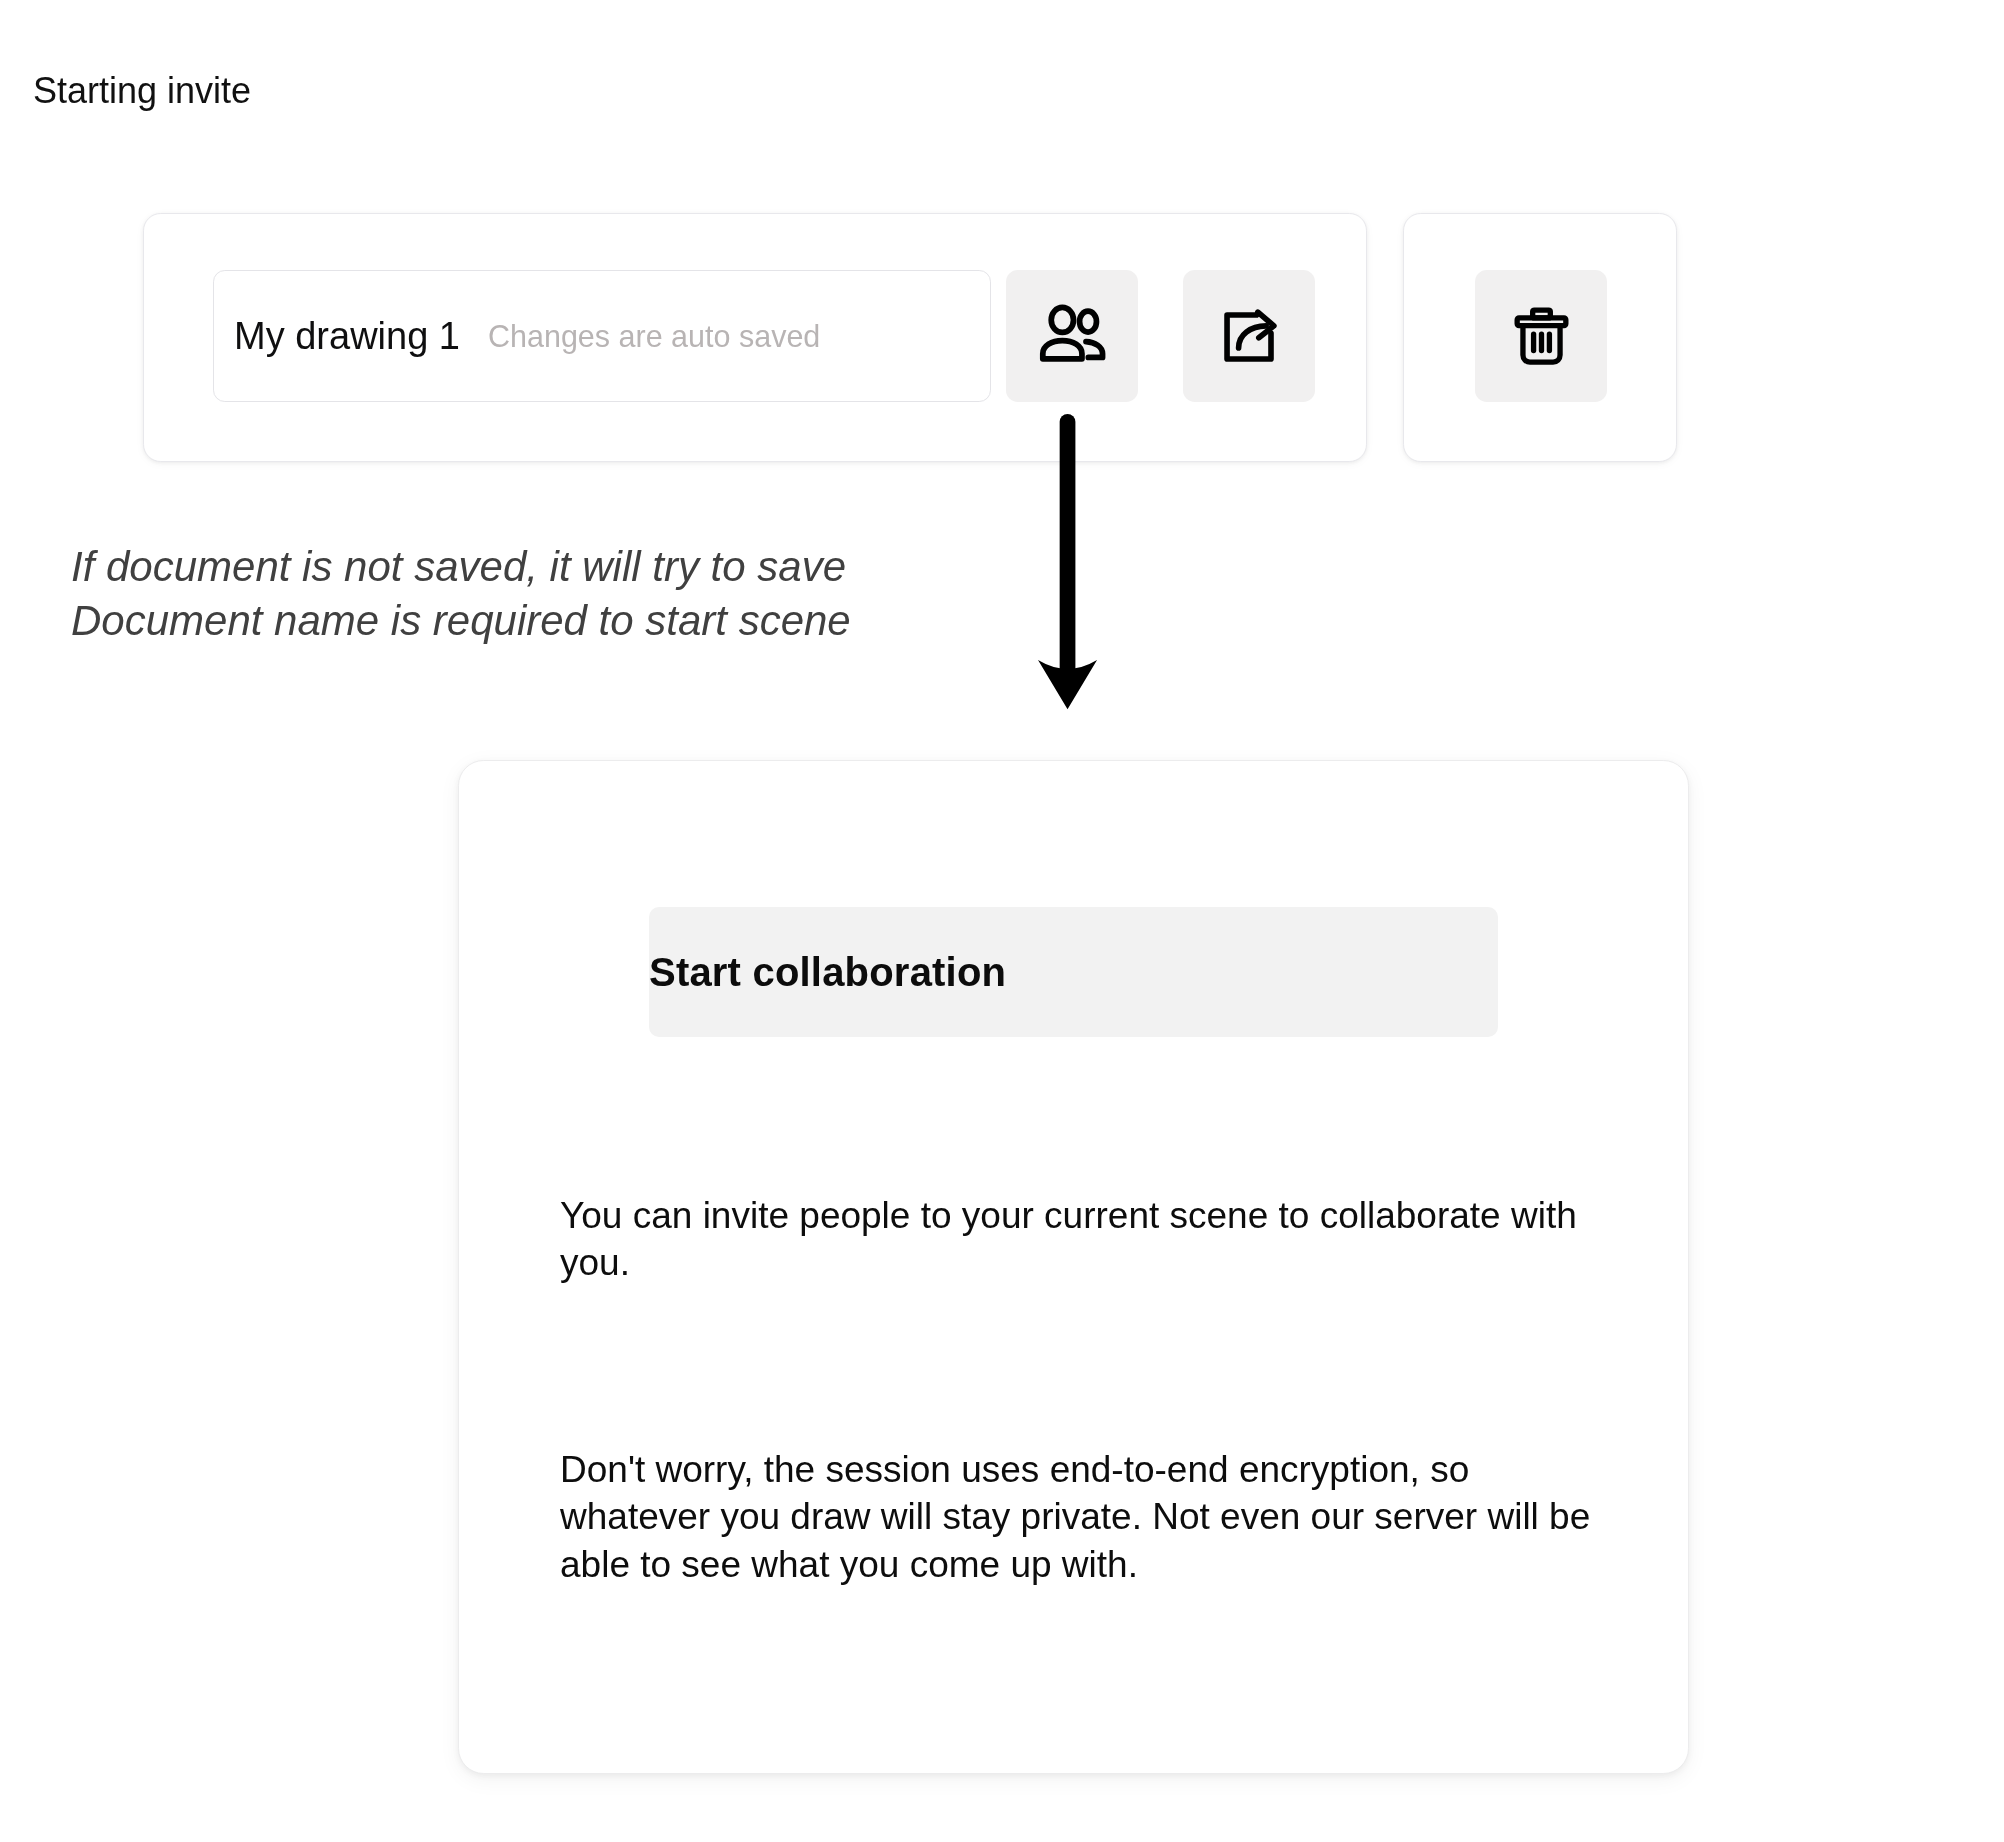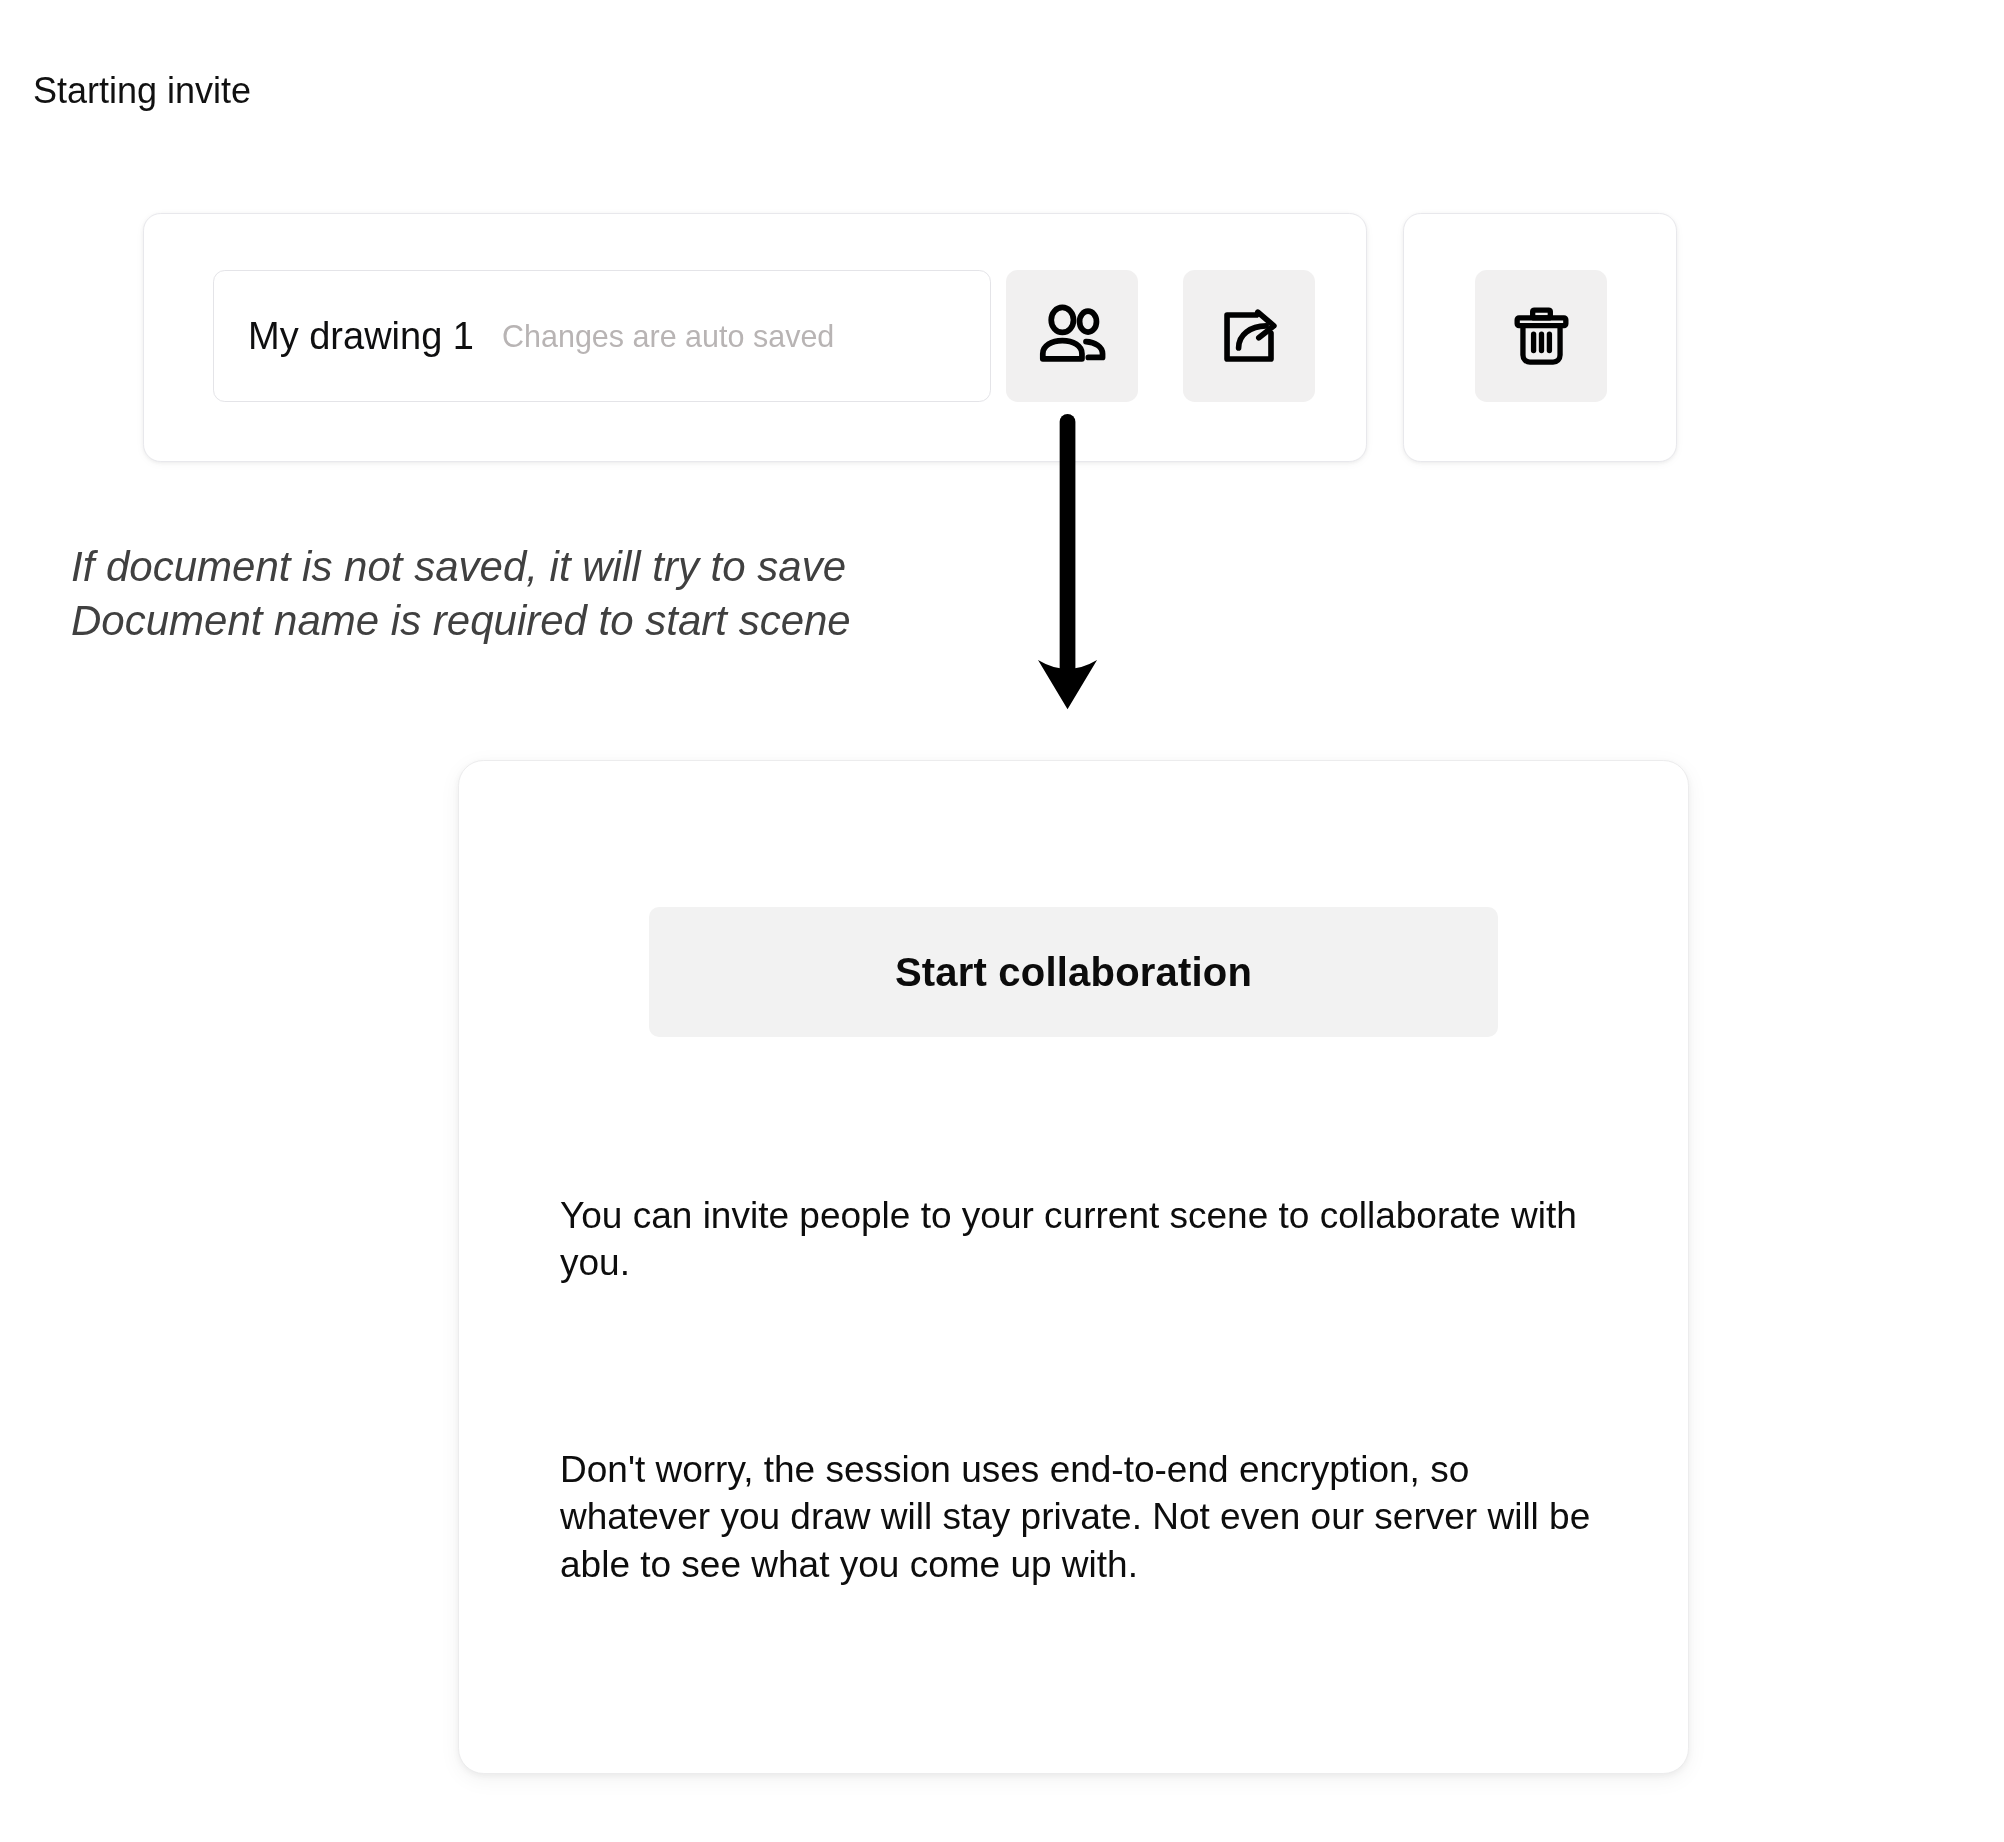--- a/index.html
+++ b/index.html
@@ -59,21 +59,21 @@
     left: 69px;       
     top: 56px;
     width: 778px;
     height: 132px;
     border: 1px solid #e4e4e8;
     border-radius: 11.8px;
     background: #ffffff;
     box-sizing: border-box;
     display: flex;
     align-items: center;
-    padding-left: 34px;
+    padding-left: 20px;
     overflow: hidden;
     cursor: text;
   }
   #doc-name-value {
     font-size: 38px;
     color: #0f0f10;
     white-space: nowrap;
   }
   #doc-name-placeholder {
     font-size: 30.5px;
@@ -150,21 +150,20 @@
   #dialog-header {
     position: absolute;
     left: 190px;   
     top: 146px;
     width: 849px;
     height: 130px;
     background: #f2f2f2;
     border-radius: 9.9px;
     display: flex;
     align-items: center;
-    justify-content: center;
   }
   #dialog-title {
     font-size: 40px;
     font-weight: bold;
     color: #0c0c0c;
     letter-spacing: 0.2px;
   }
 
   .dialog-paragraph {
     position: absolute;

